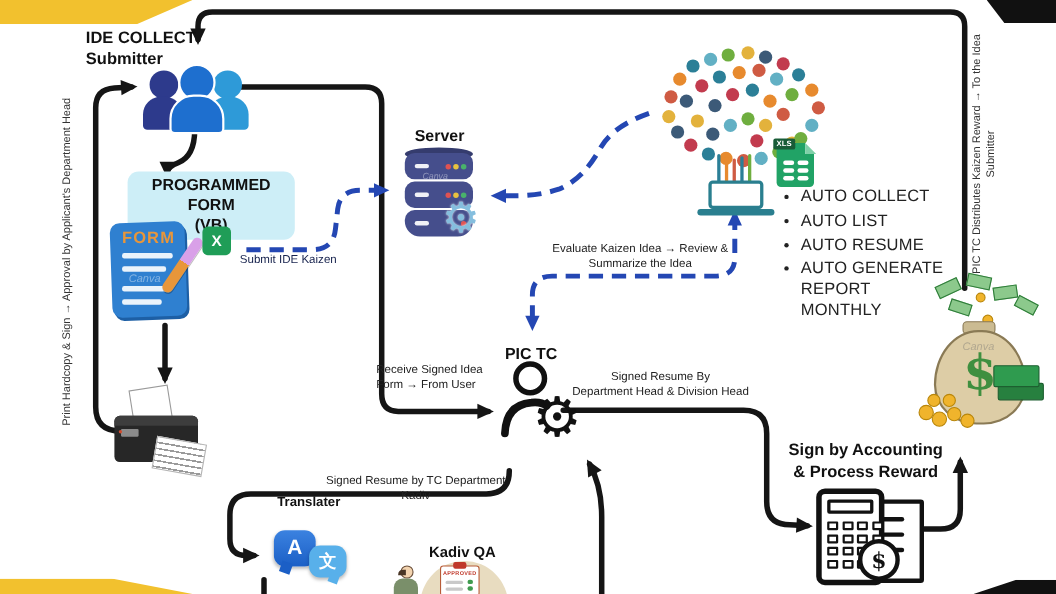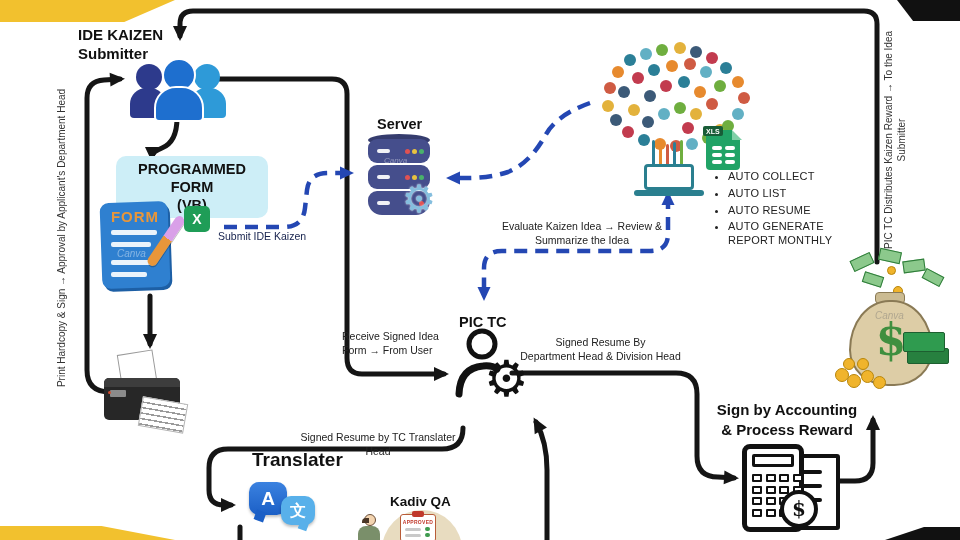--- a/index.html
+++ b/index.html
@@ -7,21 +7,21 @@
          font-family:"Liberation Sans",sans-serif;color:#1a1a1a;margin:0 auto;}
   .abs{position:absolute;}
   .pre{white-space:pre-line;}
   .lbl{font-size:10.5px;line-height:1.32;color:#222;}
   .title{font-weight:bold;color:#111;}
   .hl{background:#cdeef7;border-radius:10px;padding:4px 10px;font-weight:bold;
       font-size:14.5px;text-align:center;line-height:1.25;color:#111;}
   .vtext{font-size:10px;color:#333;text-align:center;transform:rotate(-90deg);line-height:1.3;}
   .wm{font-style:italic;opacity:.4;color:#fff;font-size:10px;}
   ul.features{margin:0;padding:0 0 0 16px;}
-  ul.features li{font-size:11px;font-weight:500;color:#222;margin:0 0 3px 0;letter-spacing:.2px;line-height:1.25;}
+  ul.features li{font-size:15px;font-weight:500;color:#222;margin:0 0 3px 0;letter-spacing:.2px;line-height:1.25;}
   
   .wedge{position:absolute;}
   
   .pers{position:absolute;}
   .pers .hd{position:absolute;border-radius:50%;}
   .pers .bd{position:absolute;border-radius:16px 16px 4px 4px;}
   
   .tier{position:absolute;width:62px;height:24px;background:#454e8c;border-radius:9px;}
   .tier .dash{position:absolute;left:9px;top:10px;width:13px;height:4px;border-radius:2px;background:rgba(255,255,255,.92);}
   .dot{position:absolute;width:5px;height:5px;border-radius:50%;top:10px;}
@@ -67,21 +67,21 @@
       <path d="M590 103 Q556 115 545 136 Q530 163 508 172 Q490 178 468 178 L451 178" marker-end="url(#mU)"></path>
       <path d="M668 196 L668 234 Q668 251 650 251 L502 251 Q484 251 484 268 L484 296" marker-start="url(#mU)" marker-end="url(#mU)"></path>
     </g>
   </svg>
 
   <div class="wedge" style="left:0;top:0;width:175px;height:22px;background:#f2c12e;clip-path:polygon(0 0,100% 0,71% 100%,0 100%);"></div>
   <div class="wedge" style="left:893px;top:0;width:67px;height:21px;background:#111;clip-path:polygon(6% 0,100% 0,100% 100%,30% 100%);"></div>
   <div class="wedge" style="left:0;top:526px;width:175px;height:14px;background:#f2c12e;clip-path:polygon(0 0,58% 0,100% 100%,0 100%);"></div>
   <div class="wedge" style="left:885px;top:527px;width:75px;height:13px;background:#111;clip-path:polygon(0 100%,52% 0,100% 0,100% 100%);"></div>
 
-  <div class="abs title pre" style="left:78px;top:26px;width:150px;font-size:15px;line-height:1.25;">IDE KAIZEN
+  <div class="abs title pre" style="left:78px;top:26px;width:150px;font-size:15px;line-height:1.25;">IDE COLLECT
 Submitter</div>
 
   <div class="pers" style="left:132px;top:56px;width:92px;height:62px;">
     <div class="hd" style="left:4px;top:8px;width:26px;height:26px;background:#2d3a8c;"></div>
     <div class="bd" style="left:-2px;top:32px;width:36px;height:30px;background:#2d3a8c;"></div>
     <div class="hd" style="left:62px;top:8px;width:26px;height:26px;background:#2e9ad8;"></div>
     <div class="bd" style="left:58px;top:32px;width:36px;height:30px;background:#2e9ad8;"></div>
     <div class="hd" style="left:30px;top:2px;width:30px;height:30px;background:#1e6fcf;border:2px solid #fff;"></div>
     <div class="bd" style="left:22px;top:30px;width:46px;height:32px;background:#1e6fcf;border:2px solid #fff;border-radius:22px 22px 5px 5px;"></div>
   </div>
@@ -252,23 +252,23 @@
         <span class="key"></span>
         <span class="key"></span>
         <span class="key"></span>
     </div>
     <div class="abs" style="left:38px;top:52px;width:38px;height:38px;background:#fff;border:4.5px solid #111;border-radius:50%;box-sizing:border-box;
                 text-align:center;line-height:30px;font-family:'DejaVu Serif',serif;font-weight:bold;font-size:20px;color:#111;">
       <span>$</span>
     </div>
   </div>
 
-  <div class="abs lbl" style="left:288px;top:431px;width:180px;text-align:center;">Signed Resume by TC Translater Head</div>
-
-  <div class="abs title" style="left:252px;top:449px;font-size:19px;">Translater</div>
+  <div class="abs lbl" style="left:288px;top:431px;width:180px;text-align:center;">Signed Resume by TC Department Kadiv</div>
+
+  <div class="abs title" style="left:252px;top:449px;font-size:12px;">Translater</div>
   <div class="abs" style="left:243px;top:482px;width:74px;height:54px;">
     <div class="abs" style="left:6px;top:0;width:38px;height:33px;background:linear-gradient(#3b82e0,#1b5fc6);border-radius:10px;
          color:#fff;font-weight:bold;font-size:19px;text-align:center;line-height:33px;box-shadow:0 2px 3px rgba(0,0,0,.25);">
       <span>A</span>
     </div>
     <div class="abs" style="left:12px;top:29px;width:10px;height:10px;background:#1b5fc6;transform:rotate(20deg);"></div>
     <div class="abs" style="left:38px;top:14px;width:34px;height:29px;background:#58b0ea;border-radius:10px;
          color:#fff;font-weight:bold;font-size:16px;text-align:center;line-height:29px;box-shadow:0 2px 3px rgba(0,0,0,.25);">
       <span>文</span>
     </div>

